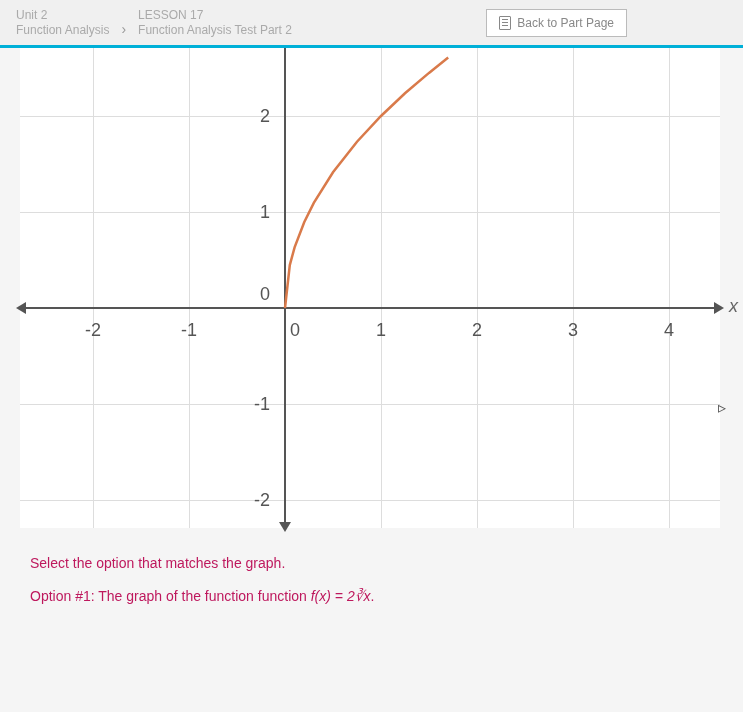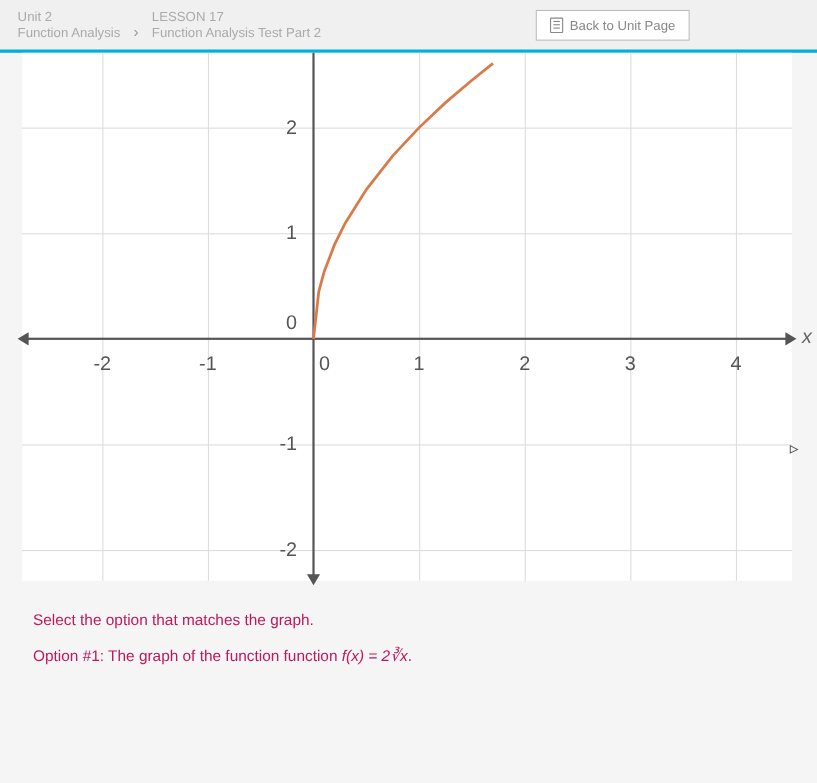--- a/index.html
+++ b/index.html
@@ -90,21 +90,21 @@
       <span>Function Analysis</span>
     </div>
     <span class="breadcrumb-sep">›</span>
     <div class="breadcrumb-item">
       <span>LESSON 17</span>
       <span>Function Analysis Test Part 2</span>
     </div>
   </div>
   <button class="back-btn">
     <span class="doc-icon"></span>
-    <span>Back to Unit Page</span>
+    <span>Back to Part Page</span>
   </button>
 </div>
 
 <div class="chart-wrap">
   <div class="chart">
 
     <div class="grid-line h-line" style="top:68px"></div>
     <div class="grid-line h-line" style="top:164px"></div>
     <div class="grid-line h-line" style="top:356px"></div>
     <div class="grid-line h-line" style="top:452px"></div>

